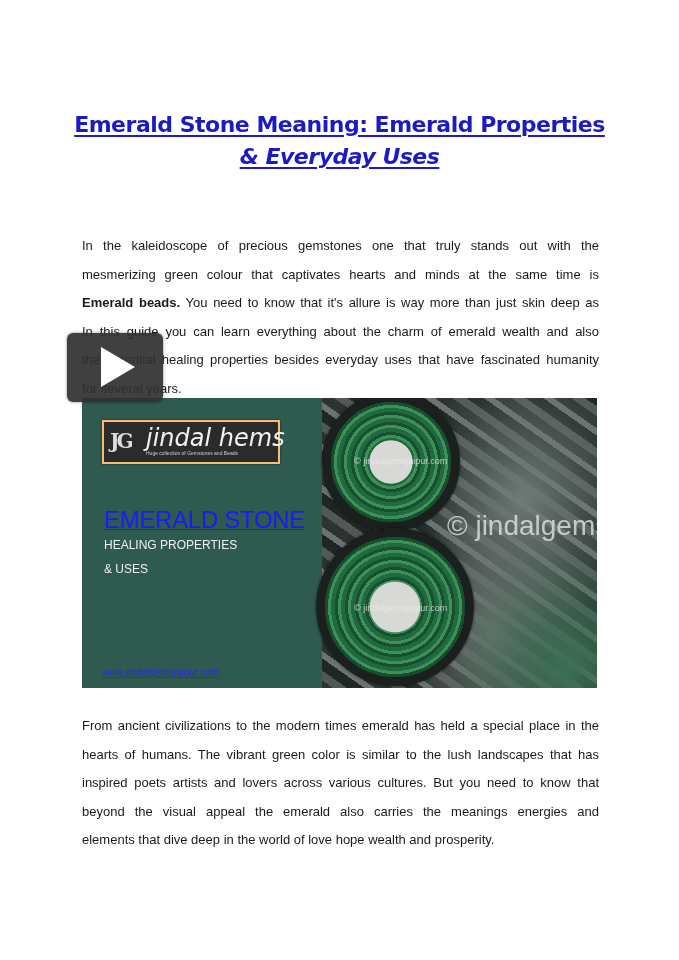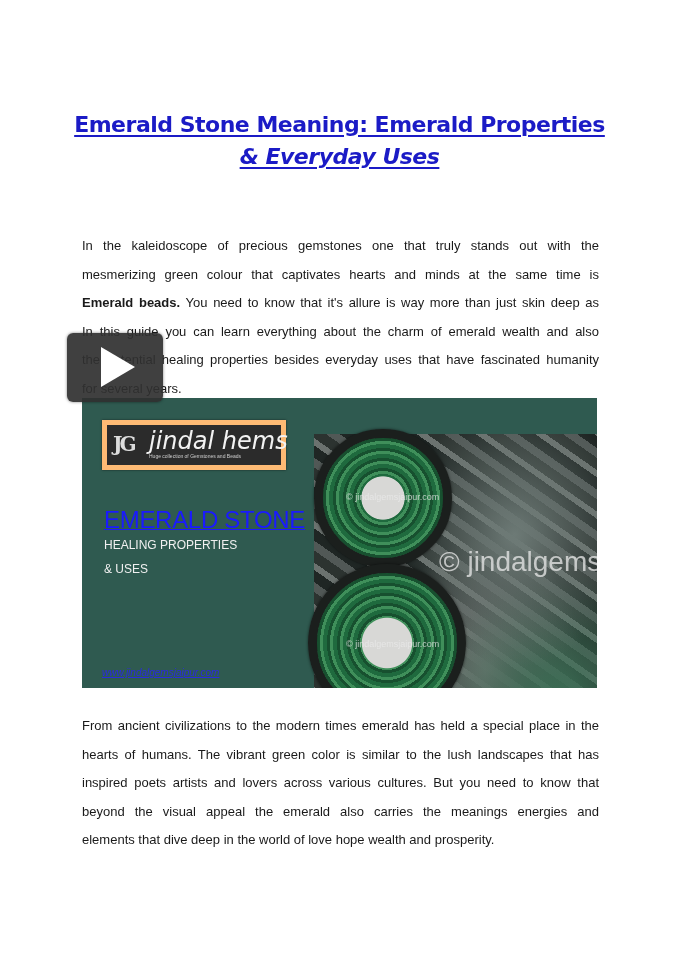--- a/index.html
+++ b/index.html
@@ -71,21 +71,21 @@
       width: 515px;
       height: 290px;
       background: #2f5a50;
       overflow: hidden;
     }
     .banner .logo-box {
       position: absolute;
       left: 20px; top: 22px;
       width: 174px; height: 40px;
       background: #2b2b2b;
-      border: 5px solid #fdba74;
+      border: 2px solid #fdba74;
       box-shadow: 0 0 2px rgba(0,0,0,0.6);
     }
     .logo-mark {
       position: absolute;
       left: 6px; top: 4px;
       width: 30px; height: 30px;
       color: #dcdcdc;
       font-family: "DejaVu Serif", serif;
       font-weight: bold;
       font-size: 20px;
@@ -134,29 +134,28 @@
       left: 20px; top: 269px;
       font-size: 10px;
       color: #2a2adf;
       text-decoration: underline;
       white-space: nowrap;
       font-style: italic;
     }
     
     .photo {
       position: absolute;
-      left: 232px; top: 0;
+      left: 240px; top: 0;
       width: 287px; height: 336px;
       background:
         radial-gradient(ellipse at 70% 30%, #6d7a76 0%, transparent 40%),
         radial-gradient(ellipse at 85% 80%, #3b6f55 0%, transparent 35%),
         radial-gradient(ellipse at 60% 70%, #6e7471 0%, transparent 40%),
         repeating-linear-gradient(35deg, #2c3330 0 10px, #515856 10px 18px, #1f2624 18px 28px, #6b726f 28px 34px),
         #3b423f;
-      margin-top: 36px;
     }
     .circle {
       position: absolute;
       border-radius: 50%;
       border: 9px solid #1b1f1d;
       background:
         radial-gradient(ellipse at 50% 50%, #d8d8d6 0%, #d8d8d6 25%, transparent 26%),
         repeating-radial-gradient(circle at 50% 50%, #1f6a3e 0 4px, #3f8f5a 4px 7px, #17502f 7px 10px);
       box-shadow: 0 0 3px rgba(0,0,0,0.6);
     }

